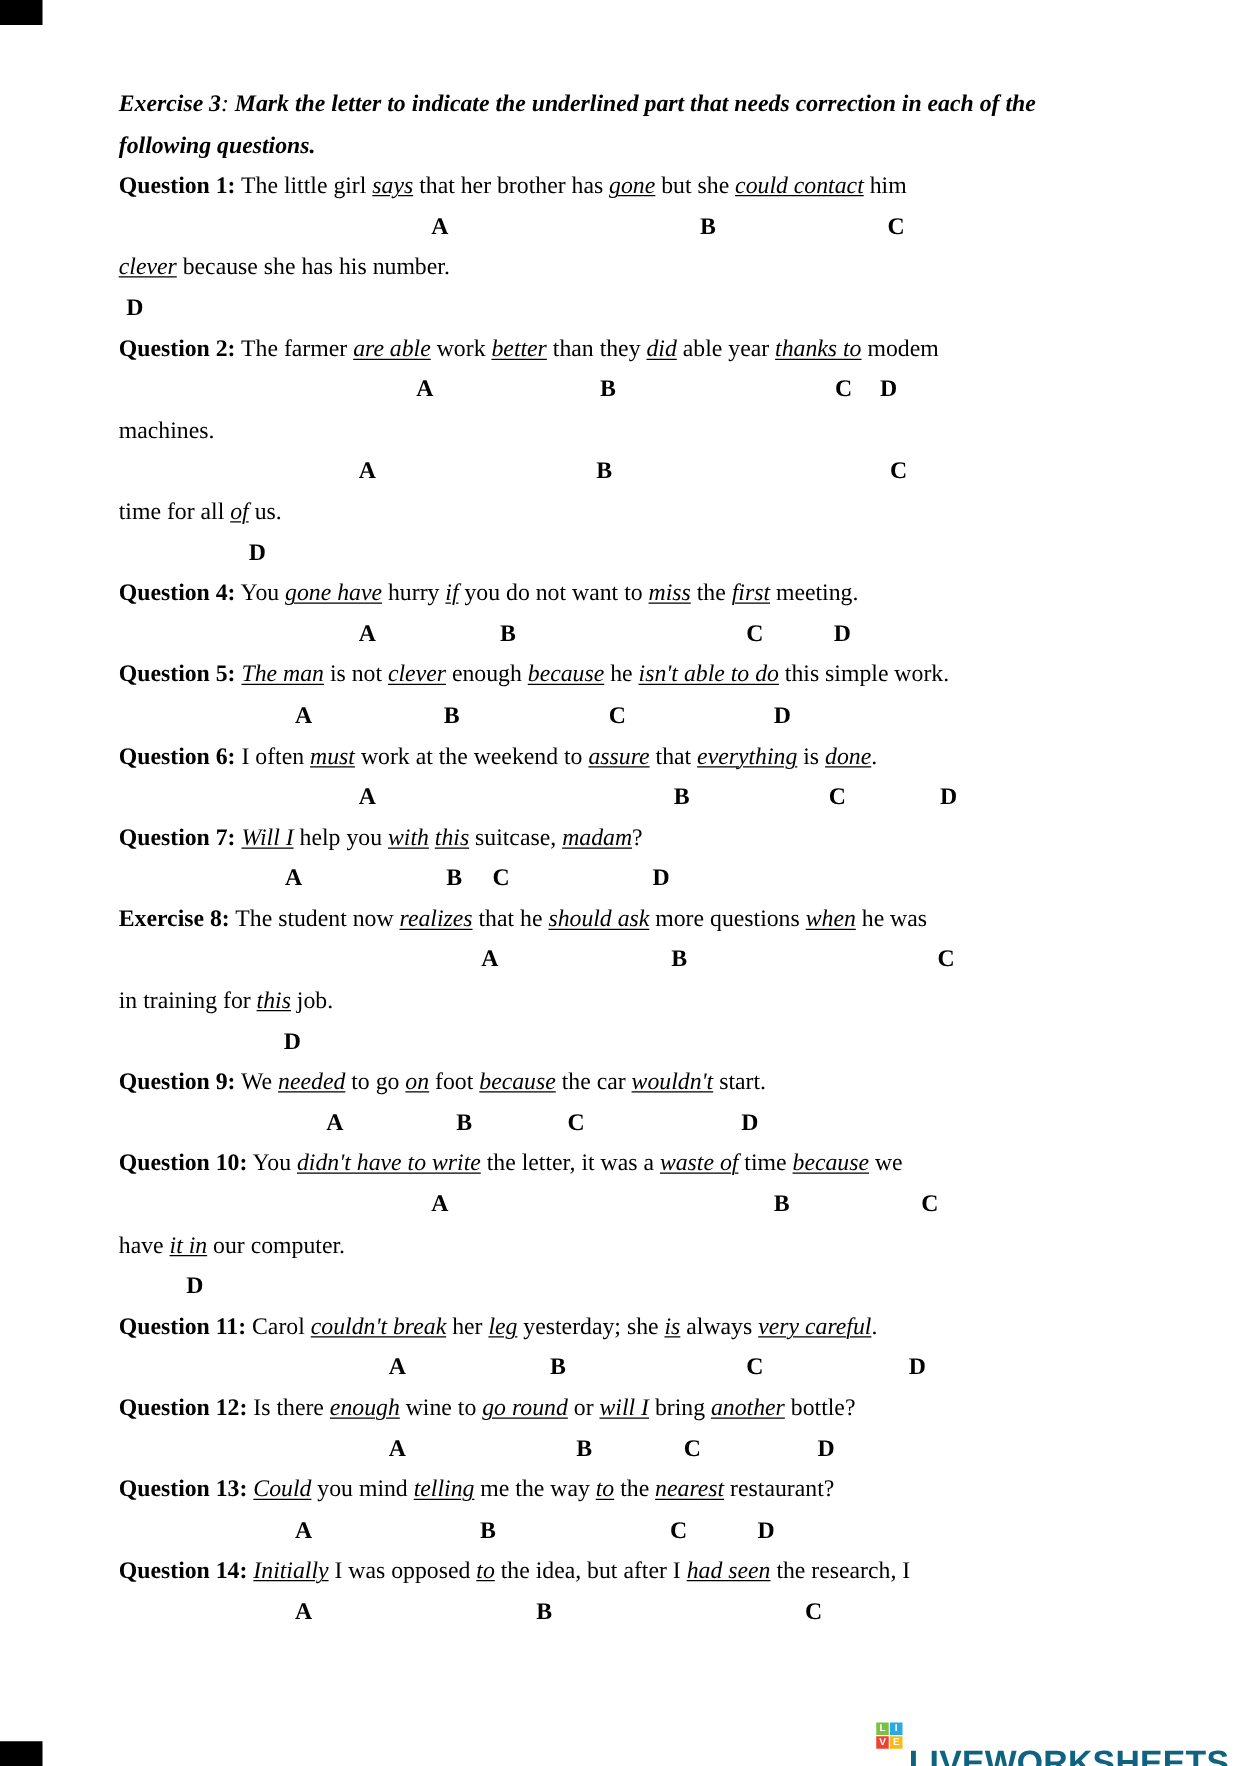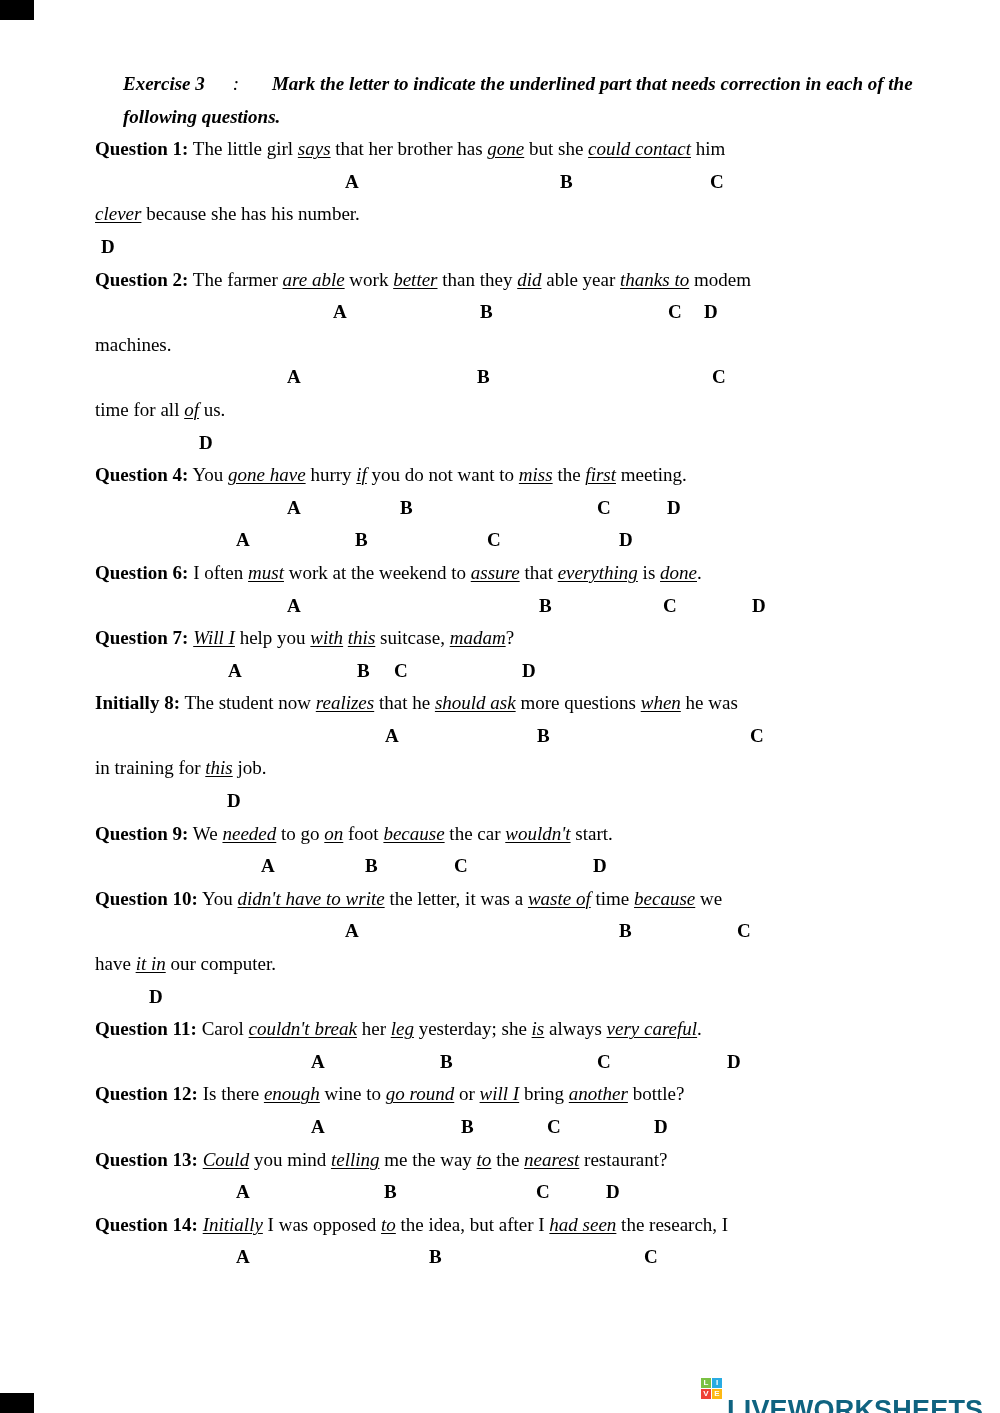--- a/index.html
+++ b/index.html
@@ -28,21 +28,21 @@
     padding-right: 35px;
     font-size: 19px;
   }
   .line {
     position: relative;
     height: 32.6px;
     line-height: 32.6px;
     white-space: nowrap;
   }
   .seg-b { font-weight: bold; }
-  .seg-i { font-style: italic; margin-left: 28px; }
+  .seg-i { font-style: italic; }
   .seg-u { text-decoration: underline; text-underline-offset: 2px; text-decoration-thickness: 1px; font-style: italic; }
   .letter {
     position: absolute;
     top: 0;
     font-weight: bold;
     cursor: pointer;
   }
 
   #watermark {
     position: absolute;
@@ -113,41 +113,42 @@
     <div class="line">
       <span class="letter" style="left: 104px;">D</span>
     </div>
     <div class="line"><span class="seg-b">Question 4:</span><span> You </span><span class="seg-u">gone have</span><span> hurry </span><span class="seg-u">if</span><span> you do not want to </span><span class="seg-u">miss</span><span> the </span><span class="seg-u">first</span><span> meeting.</span></div>
     <div class="line">
       <span class="letter" style="left: 192px;">A</span>
       <span class="letter" style="left: 305px;">B</span>
       <span class="letter" style="left: 502px;">C</span>
       <span class="letter" style="left: 572px;">D</span>
     </div>
+    <div class="line"><span class="seg-b">Question 5:</span><span> </span><span class="seg-u">The man</span><span> is not </span><span class="seg-u">clever</span><span> enough </span><span class="seg-u">because</span><span> he </span><span class="seg-u">isn't able to do</span><span> this simple work.</span></div>
     <div class="line">
       <span class="letter" style="left: 141px;">A</span>
       <span class="letter" style="left: 260px;">B</span>
       <span class="letter" style="left: 392px;">C</span>
       <span class="letter" style="left: 524px;">D</span>
     </div>
     <div class="line"><span class="seg-b">Question 6:</span><span> I often </span><span class="seg-u">must</span><span> work at the weekend to </span><span class="seg-u">assure</span><span> that </span><span class="seg-u">everything</span><span> is </span><span class="seg-u">done</span><span>.</span></div>
     <div class="line">
       <span class="letter" style="left: 192px;">A</span>
       <span class="letter" style="left: 444px;">B</span>
       <span class="letter" style="left: 568px;">C</span>
       <span class="letter" style="left: 657px;">D</span>
     </div>
     <div class="line"><span class="seg-b">Question 7:</span><span> </span><span class="seg-u">Will I</span><span> help you </span><span class="seg-u">with</span><span> </span><span class="seg-u">this</span><span> suitcase, </span><span class="seg-u">madam</span><span>?</span></div>
     <div class="line">
       <span class="letter" style="left: 133px;">A</span>
       <span class="letter" style="left: 262px;">B</span>
       <span class="letter" style="left: 299px;">C</span>
       <span class="letter" style="left: 427px;">D</span>
     </div>
-    <div class="line"><span class="seg-b">Initially 8:</span><span> The student now </span><span class="seg-u">realizes</span><span> that he </span><span class="seg-u">should ask</span><span> more questions </span><span class="seg-u">when</span><span> he was</span></div>
+    <div class="line"><span class="seg-b">Exercise 8:</span><span> The student now </span><span class="seg-u">realizes</span><span> that he </span><span class="seg-u">should ask</span><span> more questions </span><span class="seg-u">when</span><span> he was</span></div>
     <div class="line">
       <span class="letter" style="left: 290px;">A</span>
       <span class="letter" style="left: 442px;">B</span>
       <span class="letter" style="left: 655px;">C</span>
     </div>
     <div class="line"><span>in training for </span><span class="seg-u">this</span><span> job.</span></div>
     <div class="line">
       <span class="letter" style="left: 132px;">D</span>
     </div>
     <div class="line"><span class="seg-b">Question 9:</span><span> We </span><span class="seg-u">needed</span><span> to go </span><span class="seg-u">on</span><span> foot </span><span class="seg-u">because</span><span> the car </span><span class="seg-u">wouldn't</span><span> start.</span></div>

